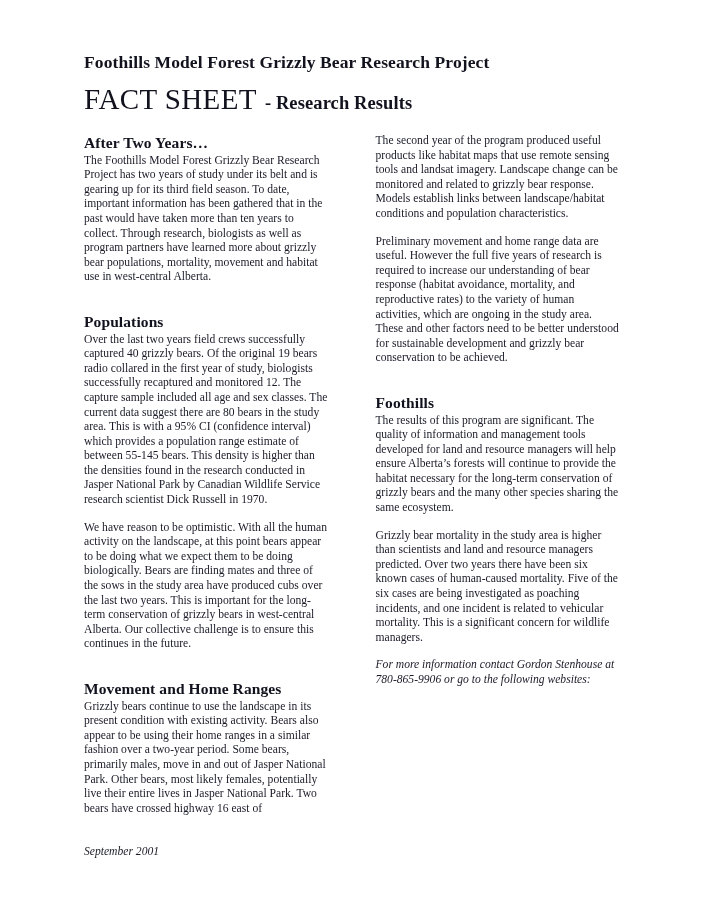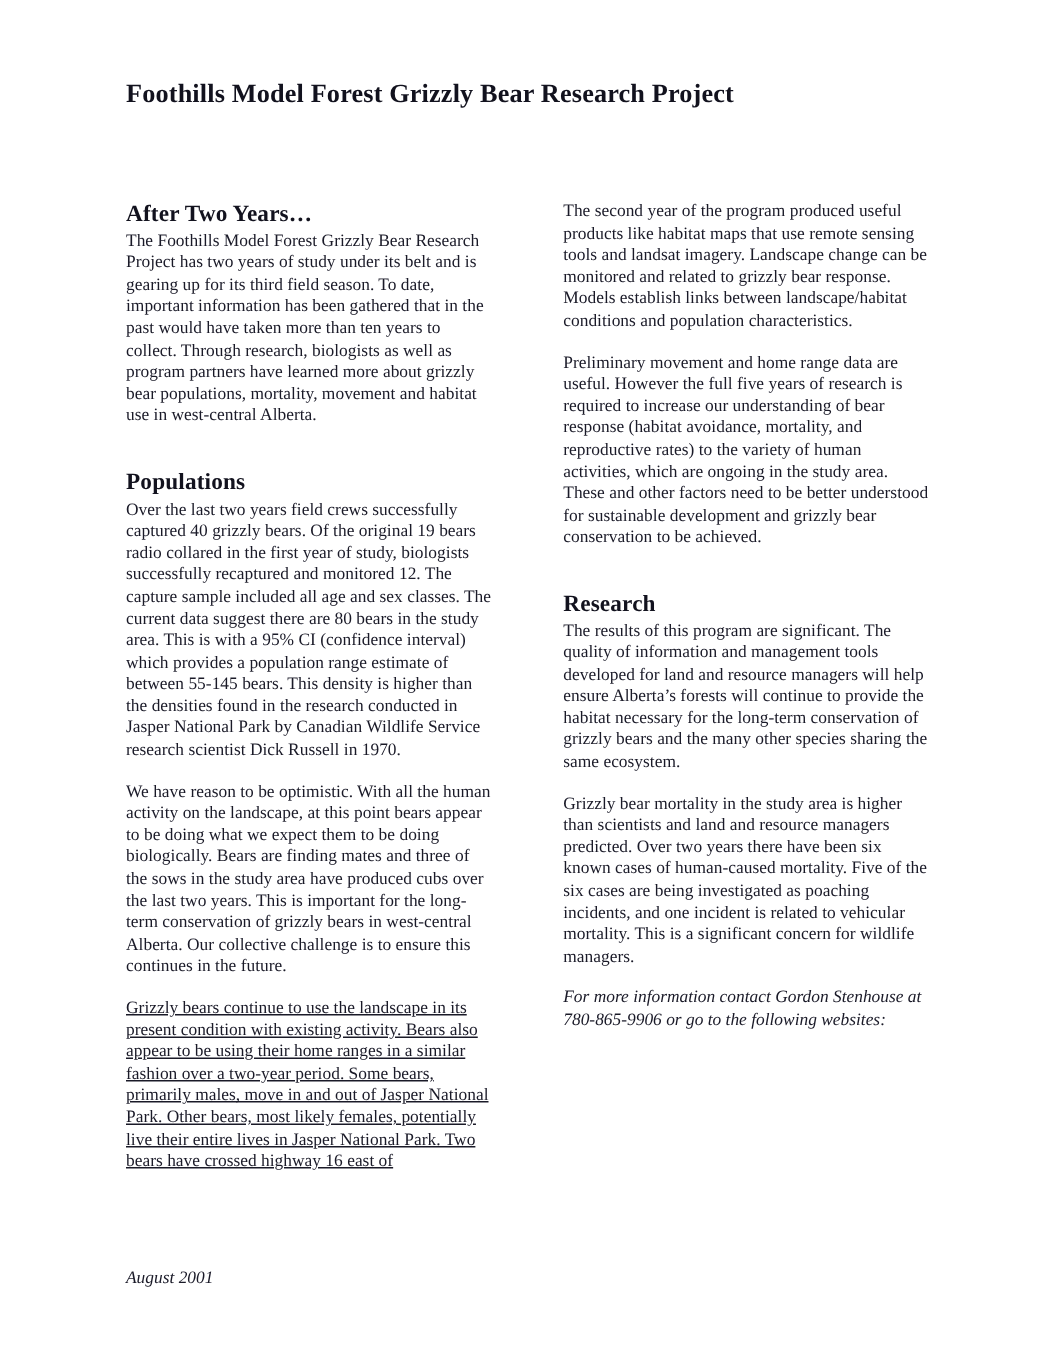--- a/index.html
+++ b/index.html
@@ -82,21 +82,20 @@
   p.body {
     font-size: 11.6px;
     line-height: 14.6px;
     margin: 0 0 13px 0;
     text-align: left;
     letter-spacing: 0.01px;
     color: #1a1a28;
   }
   p.body:last-child {
     margin-bottom: 0;
-    text-decoration: underline;
   }
   p.contact {
     font-size: 11.6px;
     line-height: 14.6px;
     font-style: italic;
     margin: 13px 0 0 0;
     color: #1a1a28;
   }
   .footer-date {
     position: absolute;
@@ -108,43 +107,47 @@
     color: #1a1a28;
   }
 </style>
 </head>
 <body>
 
 <div class="page">
 
   <div class="header">
     <h1 class="org-title">Foothills Model Forest Grizzly Bear Research Project</h1>
+    <div class="factsheet-line">
+      <span class="fact-sheet">FACT SHEET</span><span class="research-results">- Research Results</span>
+    </div>
   </div>
 
   <div class="columns">
 
     <div class="col">
       <h2 class="section">After Two Years…</h2>
       <p class="body">The Foothills Model Forest Grizzly Bear Research Project has two years of study under its belt and is gearing up for its third field season.  To date, important information has been gathered that in the past would have taken more than ten years to collect.  Through research, biologists as well as program partners have learned more about grizzly bear populations, mortality, movement and habitat use in west-central Alberta.</p>
 
       <h2 class="section spaced">Populations</h2>
       <p class="body">Over the last two years field crews successfully captured 40 grizzly bears.  Of the original 19 bears radio collared in the first year of study, biologists successfully recaptured and monitored 12. The capture sample included all age and sex classes.  The current data suggest there are 80 bears in the study area. This is with a 95% CI (confidence interval) which provides a population range estimate of between 55-145 bears. This density is higher than the densities found in the research conducted in Jasper National Park by Canadian Wildlife Service research scientist Dick Russell in 1970.</p>
       <p class="body">We have reason to be optimistic. With all the human activity on the landscape, at this point bears appear to be doing what we expect them to be doing biologically.  Bears are finding mates and three of the sows in the study area have produced cubs over the last two years. This is important for the long-term conservation of grizzly bears in west-central Alberta. Our collective challenge is to ensure this continues in the future.</p>
 
+      <h2 class="section spaced">Movement and Home Ranges</h2>
       <p class="body">Grizzly bears continue to use the landscape in its present condition with existing activity.  Bears also appear to be using their home ranges in a similar fashion over a two-year period.  Some bears, primarily males, move in and out of Jasper National Park.  Other bears, most likely females, potentially live their entire lives in Jasper National Park.  Two bears have crossed highway 16 east of</p>
     </div>
 
     <div class="col-right">
       <p class="body">The second year of the program produced useful products like habitat maps that use remote sensing tools and landsat imagery.  Landscape change can be monitored and related to grizzly bear response. Models establish links between landscape/habitat conditions and population characteristics.</p>
       <p class="body">Preliminary movement and home range data are useful. However the full five years of research is required to increase our understanding of bear response (habitat avoidance, mortality, and reproductive rates) to the variety of human activities, which are ongoing in the study area. These and other factors need to be better understood for sustainable development and grizzly bear conservation to be achieved.</p>
 
-      <h2 class="section spaced">Research</h2>
+      <h2 class="section spaced">Foothills</h2>
       <p class="body">The results of this program are significant.  The quality of information and management tools developed for land and resource managers will help ensure Alberta’s forests will continue to provide the habitat necessary for the long-term conservation of grizzly bears and the many other species sharing the same ecosystem.</p>
       <p class="body">Grizzly bear mortality in the study area is higher than scientists and land and resource managers predicted.  Over two years there have been six known cases of human-caused mortality.  Five of the six cases are being investigated as poaching incidents, and one incident is related to vehicular mortality. This is a significant concern for wildlife managers.</p>
 
       <p class="contact">For more information contact Gordon Stenhouse at 780-865-9906 or go to the following websites:</p>
     </div>
 
   </div>
 
-  <div class="footer-date">August 2001</div>
+  <div class="footer-date">September 2001</div>
 
 </div>
 
 </body></html>

